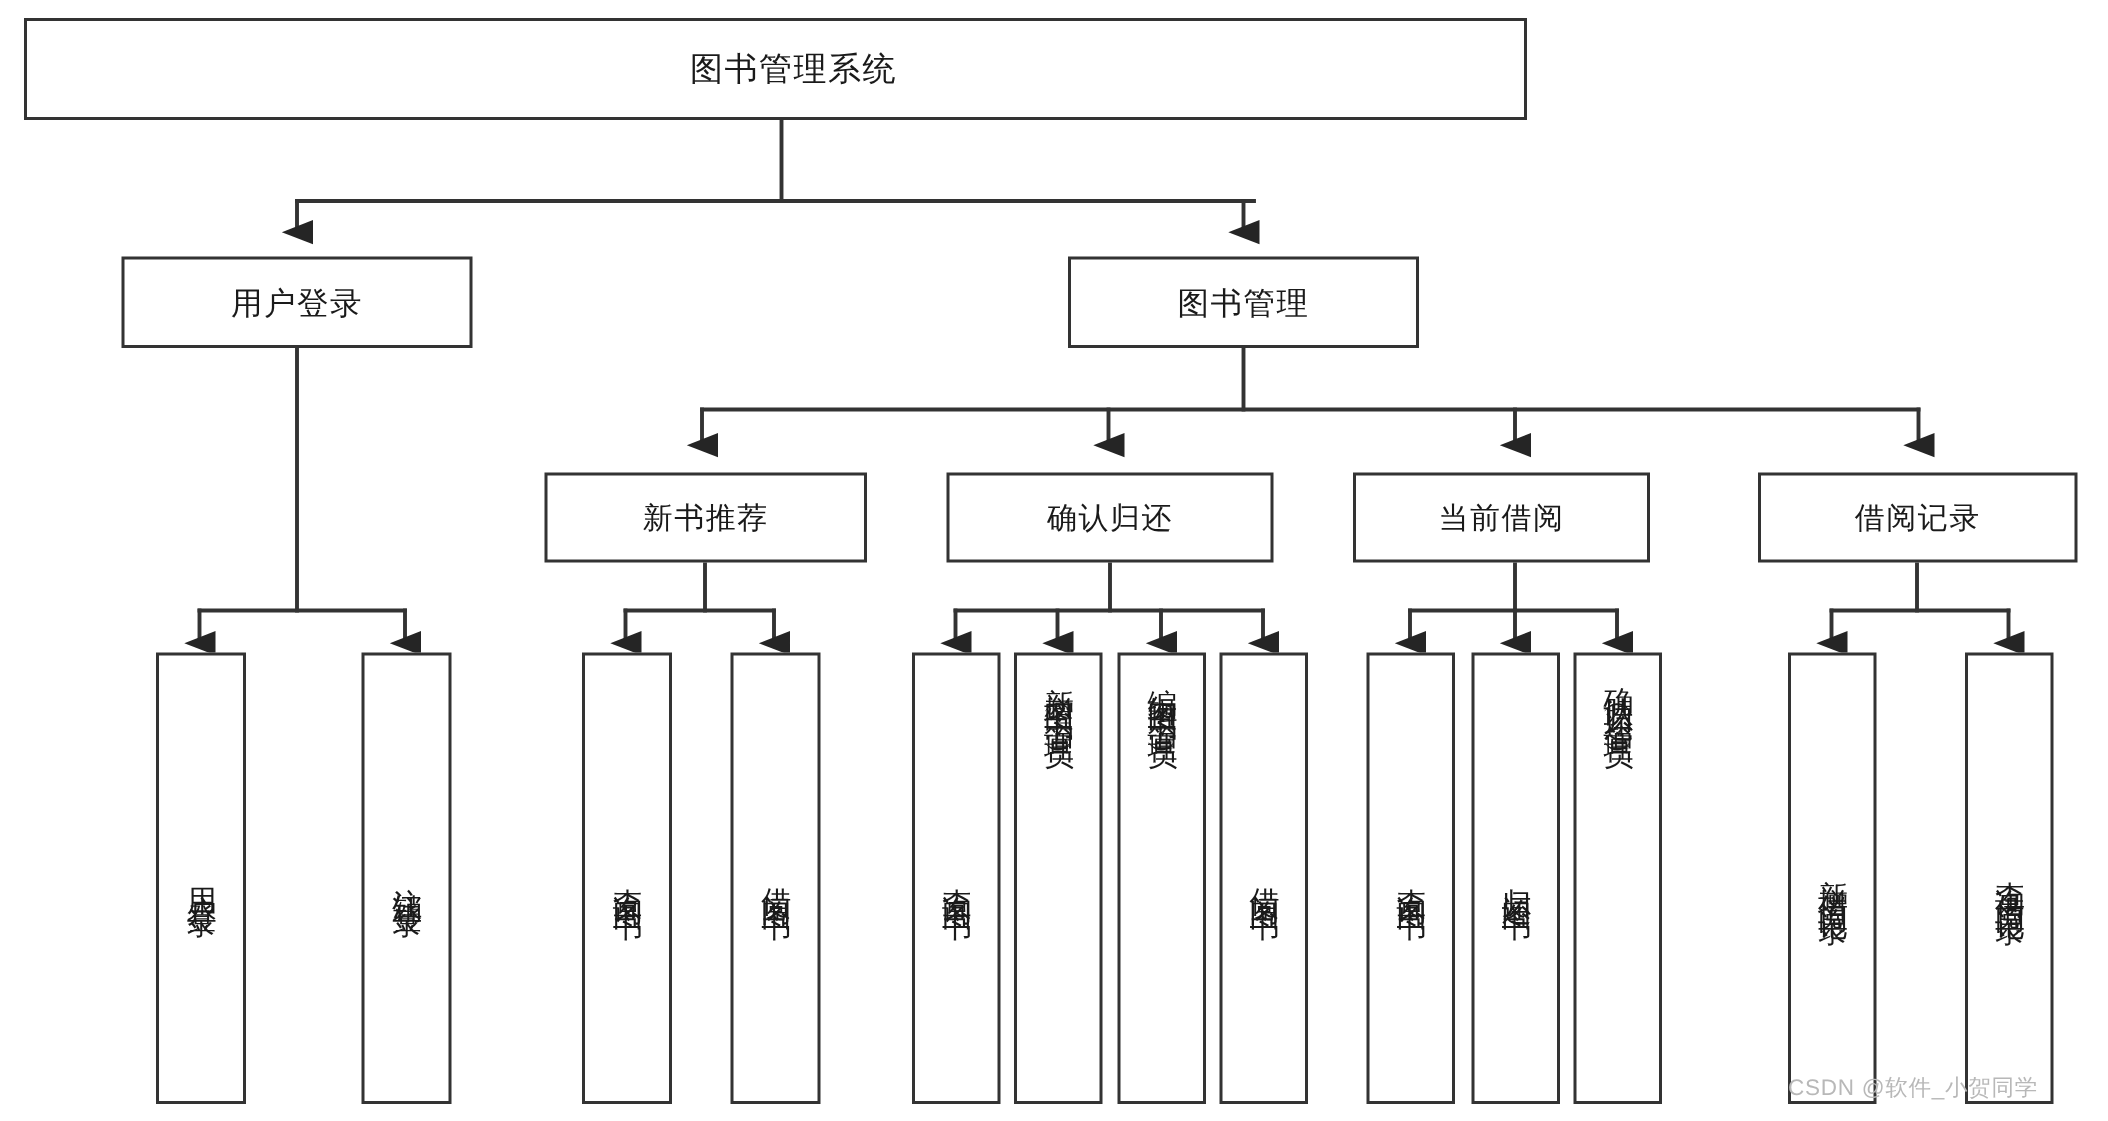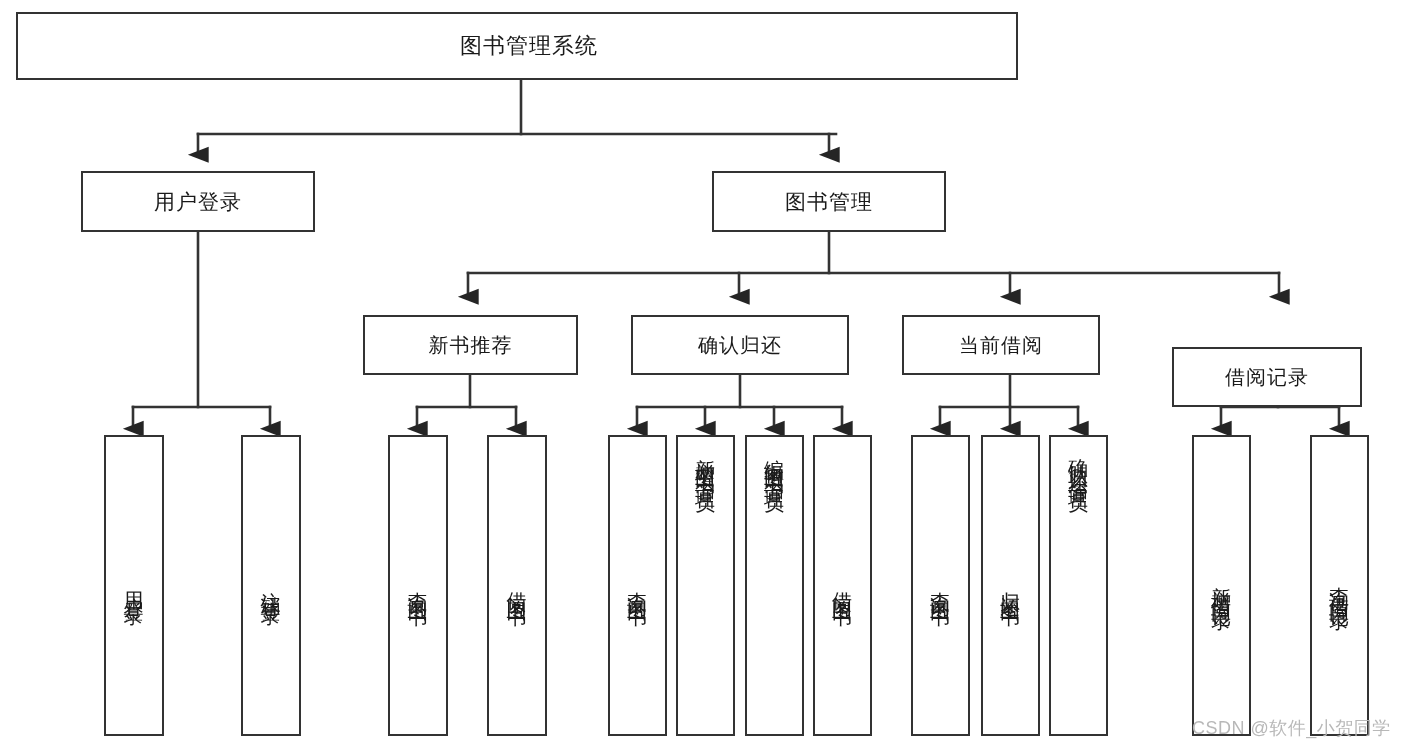--- a/index.html
+++ b/index.html
@@ -53,21 +53,21 @@
     align-items: center;
     justify-content: center;
     text-align: center;
   }
   .node.leaf.top-aligned {
     justify-content: flex-start;
   }
   .watermark {
     position: absolute;
     color: #b8b8b8;
-    font-size: 18px;
+    font-size: 15px;
     letter-spacing: 0.5px;
     white-space: nowrap;
     z-index: 5;
     font-family: "Liberation Sans", "DejaVu Sans", sans-serif;
   }
 </style>
 </head>
 <body>
 
 <div id="canvas">
@@ -135,21 +135,21 @@
 
   <div class="node level-2" style="left:363px; top:315px; width:215px; height:60px;">
     <span>新书推荐</span>
   </div>
   <div class="node level-2" style="left:631px; top:315px; width:218px; height:60px;">
     <span>确认归还</span>
   </div>
   <div class="node level-2" style="left:902px; top:315px; width:198px; height:60px;">
     <span>当前借阅</span>
   </div>
-  <div class="node level-2" style="left:1172px; top:315px; width:190px; height:60px;margin-top:32px;">
+  <div class="node level-2" style="left:1172px; top:315px; width:213px; height:60px;">
     <span>借阅记录</span>
   </div>
 
   <div class="node leaf" style="left:104px; top:435px; width:60px; height:301px;">
     <span>用户登录</span>
   </div>
   <div class="node leaf" style="left:241px; top:435px; width:60px; height:301px;">
     <span>注销登录</span>
   </div>
 

